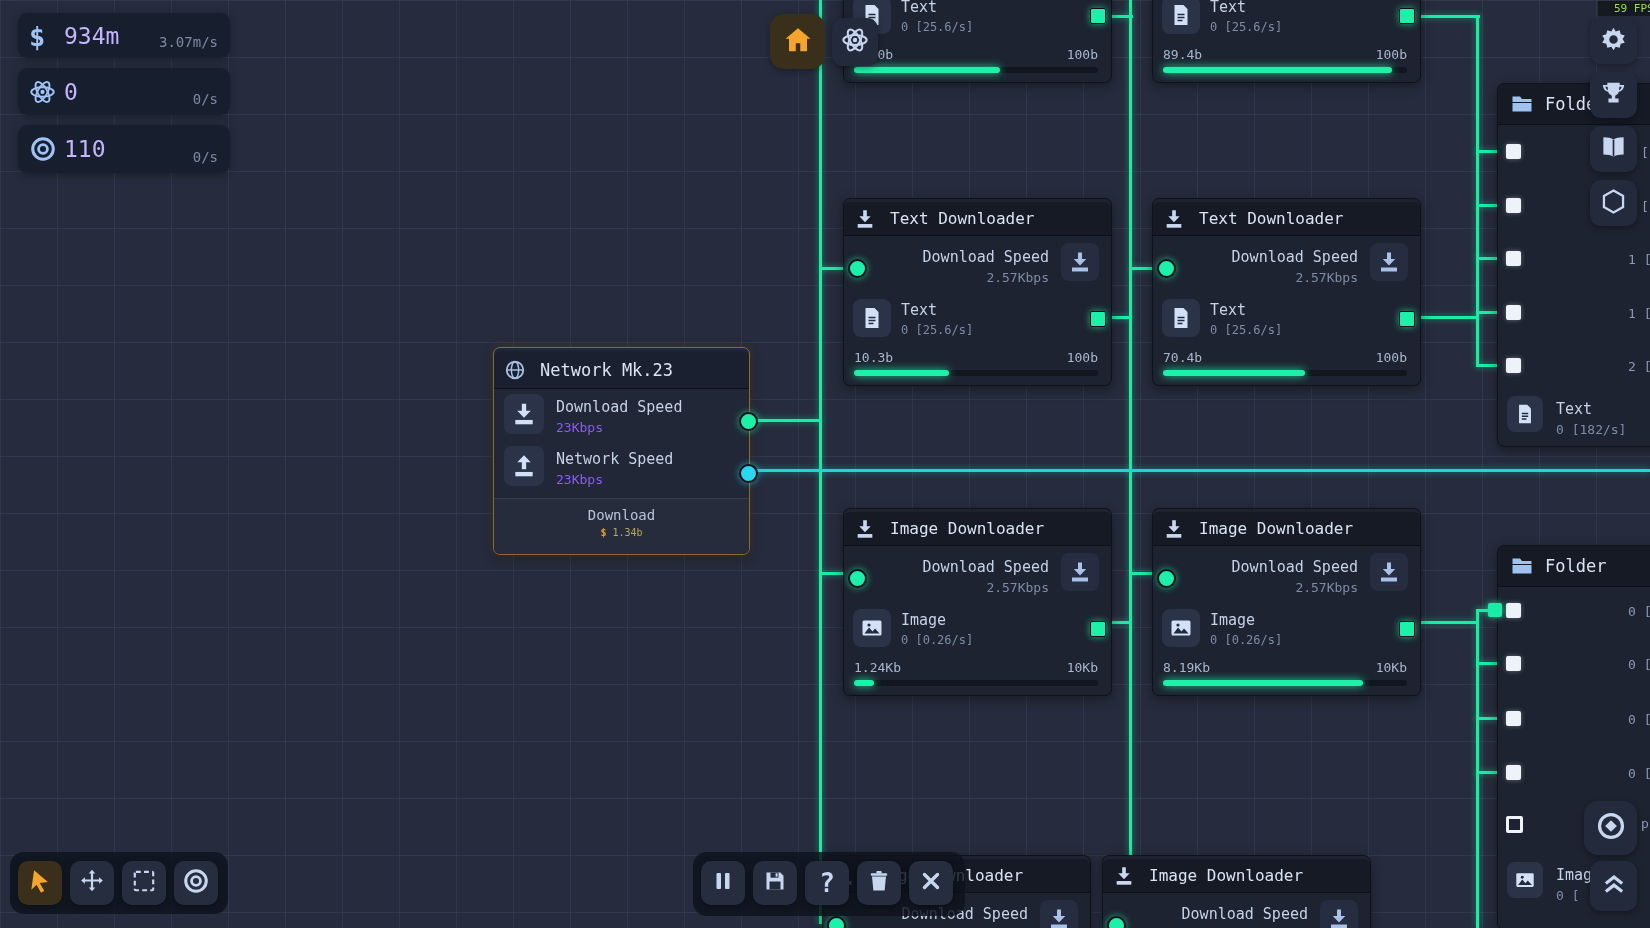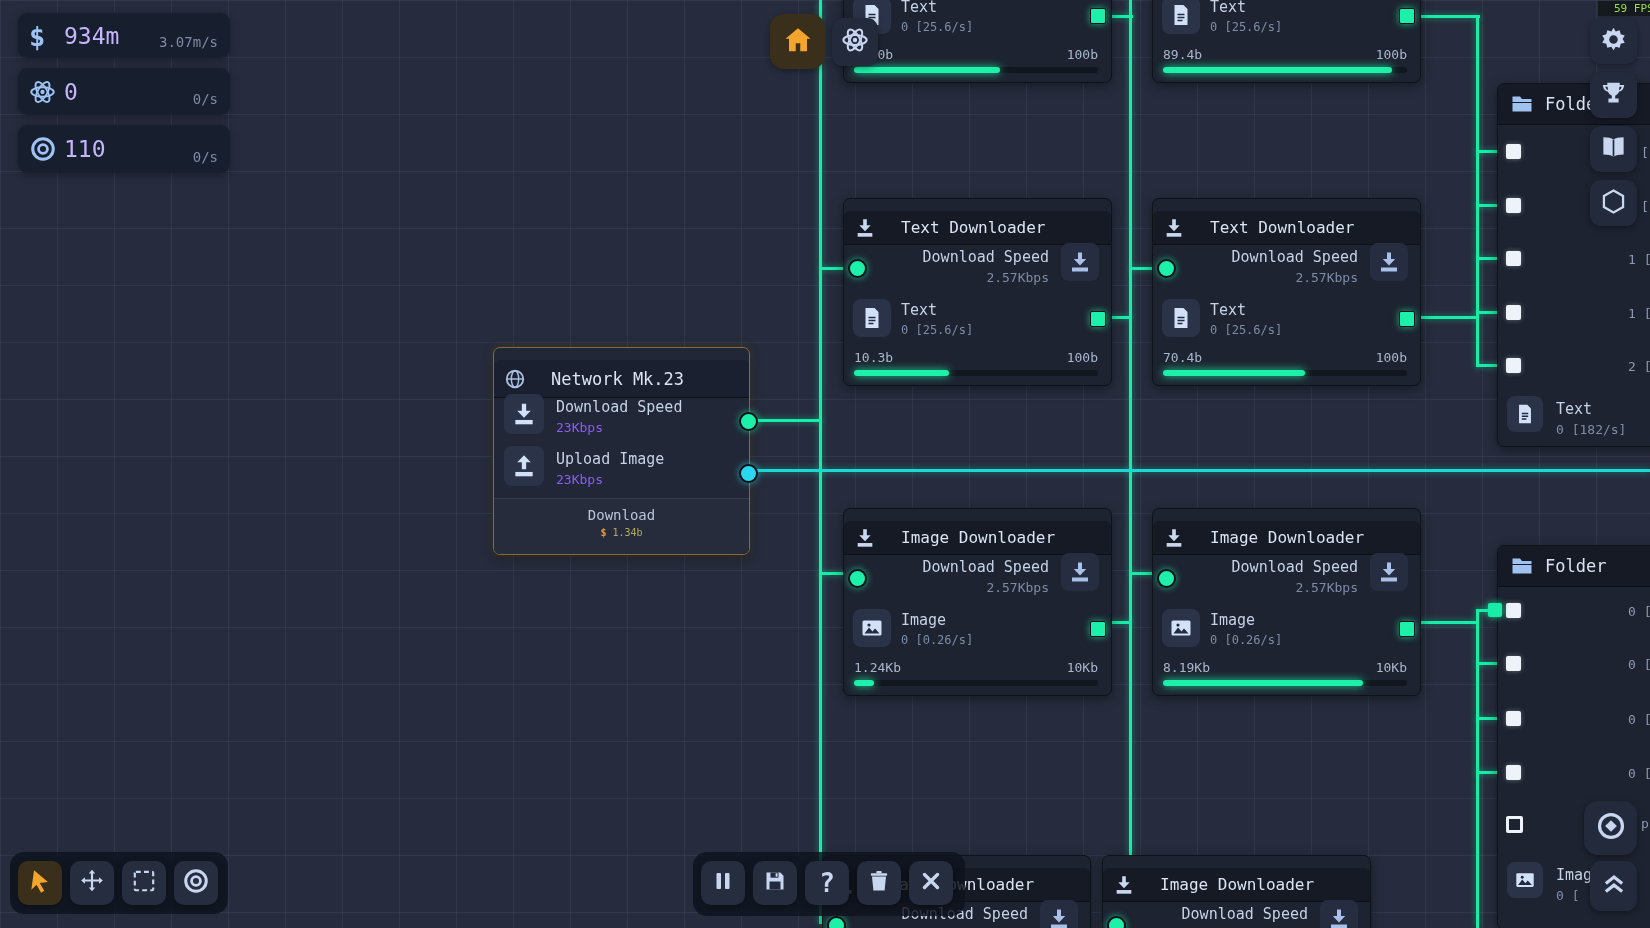--- a/index.html
+++ b/index.html
@@ -14,21 +14,21 @@
   .wv{width:3px}.wh{height:3px}
   .plug{position:absolute;width:14px;height:14px;background:#17eda6;border-radius:2px;box-shadow:0 0 7px rgba(23,237,166,.85);z-index:3}
   
   .pill{position:absolute;left:18px;width:212px;background:rgba(23,29,45,.93);border-radius:9px;z-index:5;box-shadow:0 2px 8px rgba(0,0,0,.3)}
   .pill .pic{position:absolute;left:11px;top:50%;transform:translateY(-50%);color:#9fc3f4;display:flex}
   .pill .pv{position:absolute;left:46px;top:50%;transform:translateY(-50%);font-size:23px;color:#c4b5fd}
   .pill .pr{position:absolute;right:12px;bottom:8px;font-size:14px;color:#7d8ba6}
   .dollar{font-size:27px;font-weight:bold;color:#9fc3f4;line-height:1}
   
   .node{position:absolute;width:267px;height:186px;background:#1d2330;border:1px solid #0e1219;border-radius:7px;box-shadow:0 3px 12px rgba(0,0,0,.4);z-index:2}
-  .nhead{position:absolute;left:0;top:12px;right:0;height:34px;background:#151a25;border-bottom:1px solid #0c1017;border-radius:6px 6px 0 0;display:flex;align-items:center;gap:25px;padding:0 10px;box-sizing:border-box}
+  .nhead{position:absolute;left:0;top:3px;right:0;height:34px;background:#151a25;border-bottom:1px solid #0c1017;border-radius:6px 6px 0 0;display:flex;align-items:center;gap:14px;padding:0 10px;box-sizing:border-box}
   .hic{color:#c9d7f0;display:flex;flex:none}
   .ntitle{font-size:16px;color:#dbe4f3;white-space:nowrap}
   .indot{position:absolute;left:4px;width:15px;height:15px;border-radius:50%;background:#1df0a8;border:2px solid #0c1119;box-shadow:0 0 7px rgba(29,240,168,.7);z-index:3}
   .outsq{position:absolute;left:246px;width:14px;height:14px;border-radius:2px;background:#1df0a8;border:1px solid #0c1119;box-shadow:0 0 7px rgba(29,240,168,.7);z-index:3}
   .spd{position:absolute;right:62px;top:49px;text-align:right}
   .spd .a{font-size:15px;color:#c6d2e6}
   .spd .b{font-size:13px;color:#7e8ca7;margin-top:4px}
   .dlbox{position:absolute;right:12px;top:44px;width:38px;height:38px;border-radius:8px;background:#262d41;color:#a9c0e8;display:flex;align-items:center;justify-content:center}
   .ibox{position:absolute;left:9px;top:100px;width:38px;height:38px;border-radius:8px;background:#2b3348;color:#d3e1f8;display:flex;align-items:center;justify-content:center}
   .ilabel{position:absolute;left:57px;top:102px;font-size:15px;color:#c6d2e6}
@@ -233,21 +233,21 @@
         </svg>
       </div>
     <span class="netlab" style="top:50px">Download Speed</span>
     <span class="netval" style="top:72px">23Kbps</span>
     <span class="netdot" style="top:64px;background:#1df0a8;box-shadow:0 0 7px rgba(29,240,168,.7)"></span>
     <div class="netbox" style="top:98px">
         <svg width="26" height="26">
           <use href="#i-upload"></use>
         </svg>
       </div>
-    <span class="netlab" style="top:102px">Upload Image</span>
+    <span class="netlab" style="top:102px">Network Speed</span>
     <span class="netval" style="top:124px">23Kbps</span>
     <span class="netdot" style="top:116px;background:#29d7f0;box-shadow:0 0 7px rgba(41,215,240,.7)"></span>
     <div class="upgrade">
       <div class="ul">Download</div>
       <div class="uc">
         <span class="cu">$</span><span class="am">1.34b</span>
       </div>
     </div>
   </div>
 

